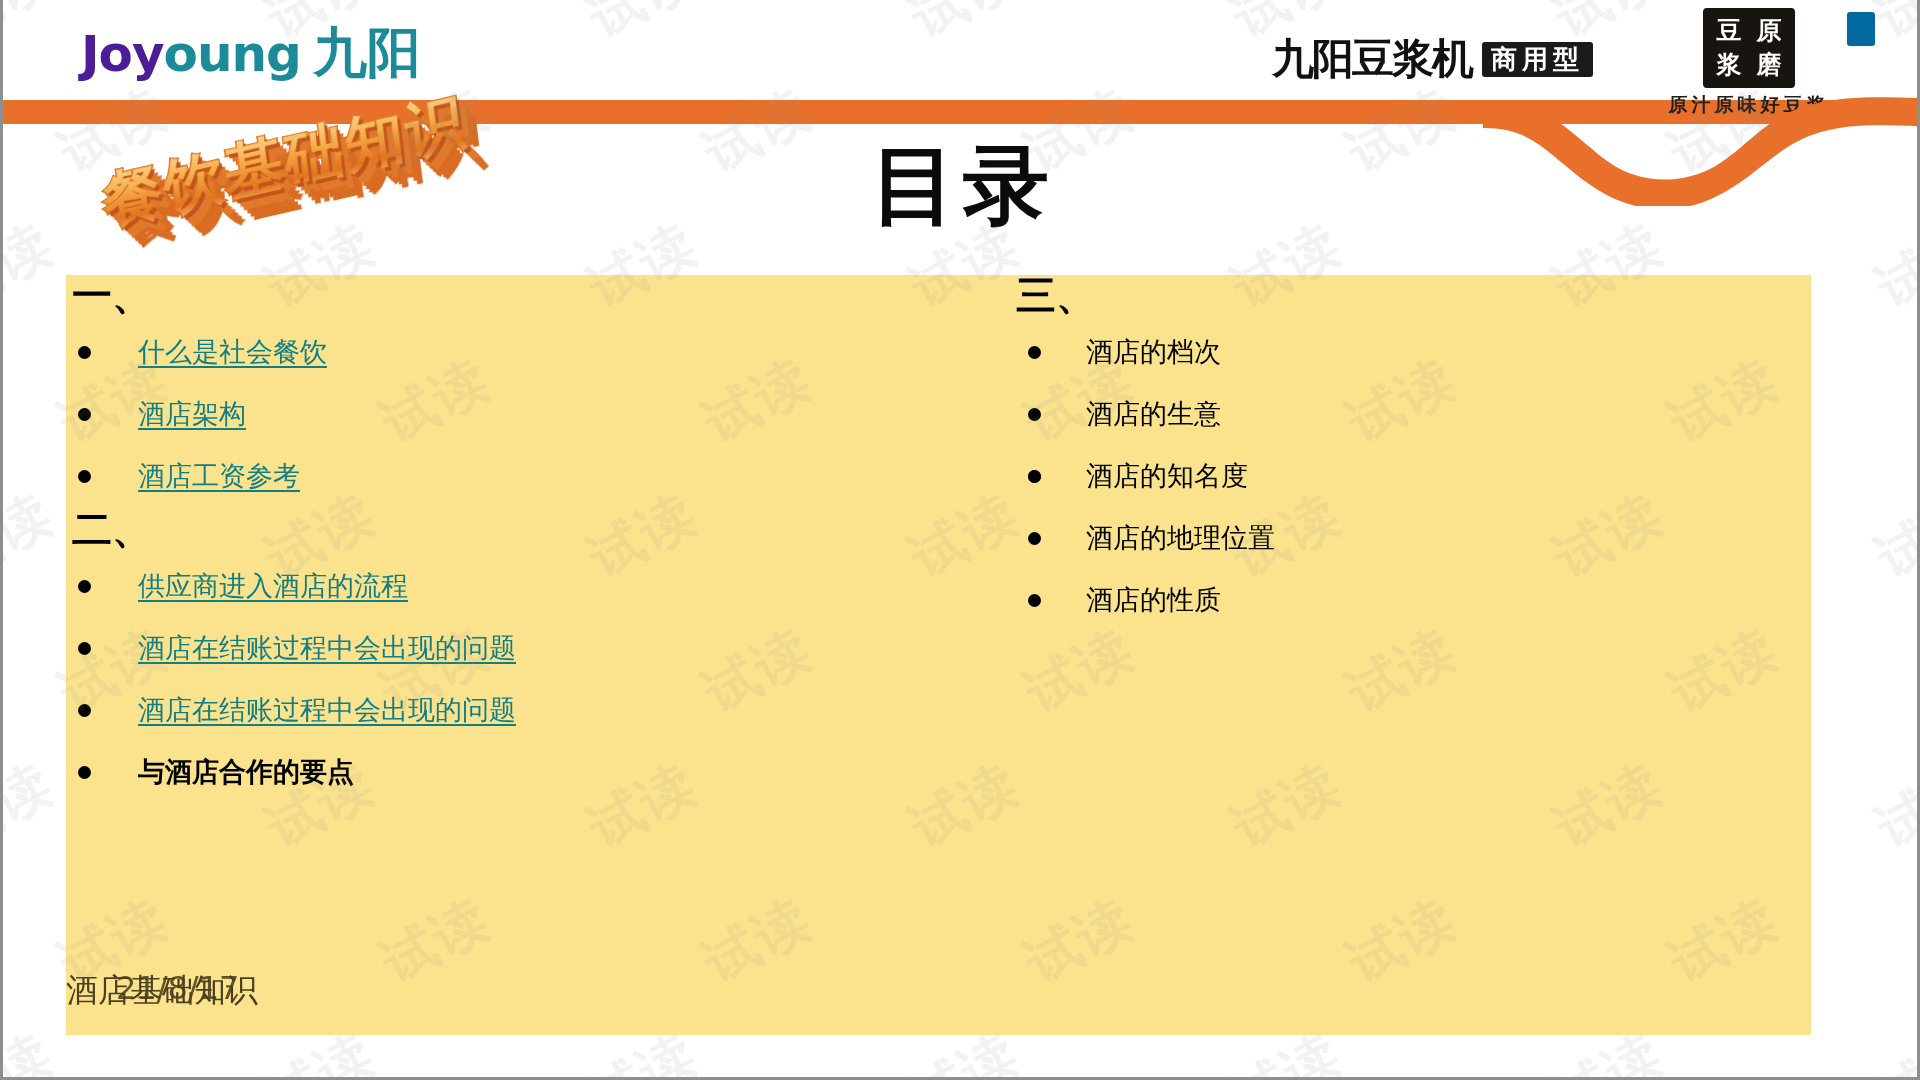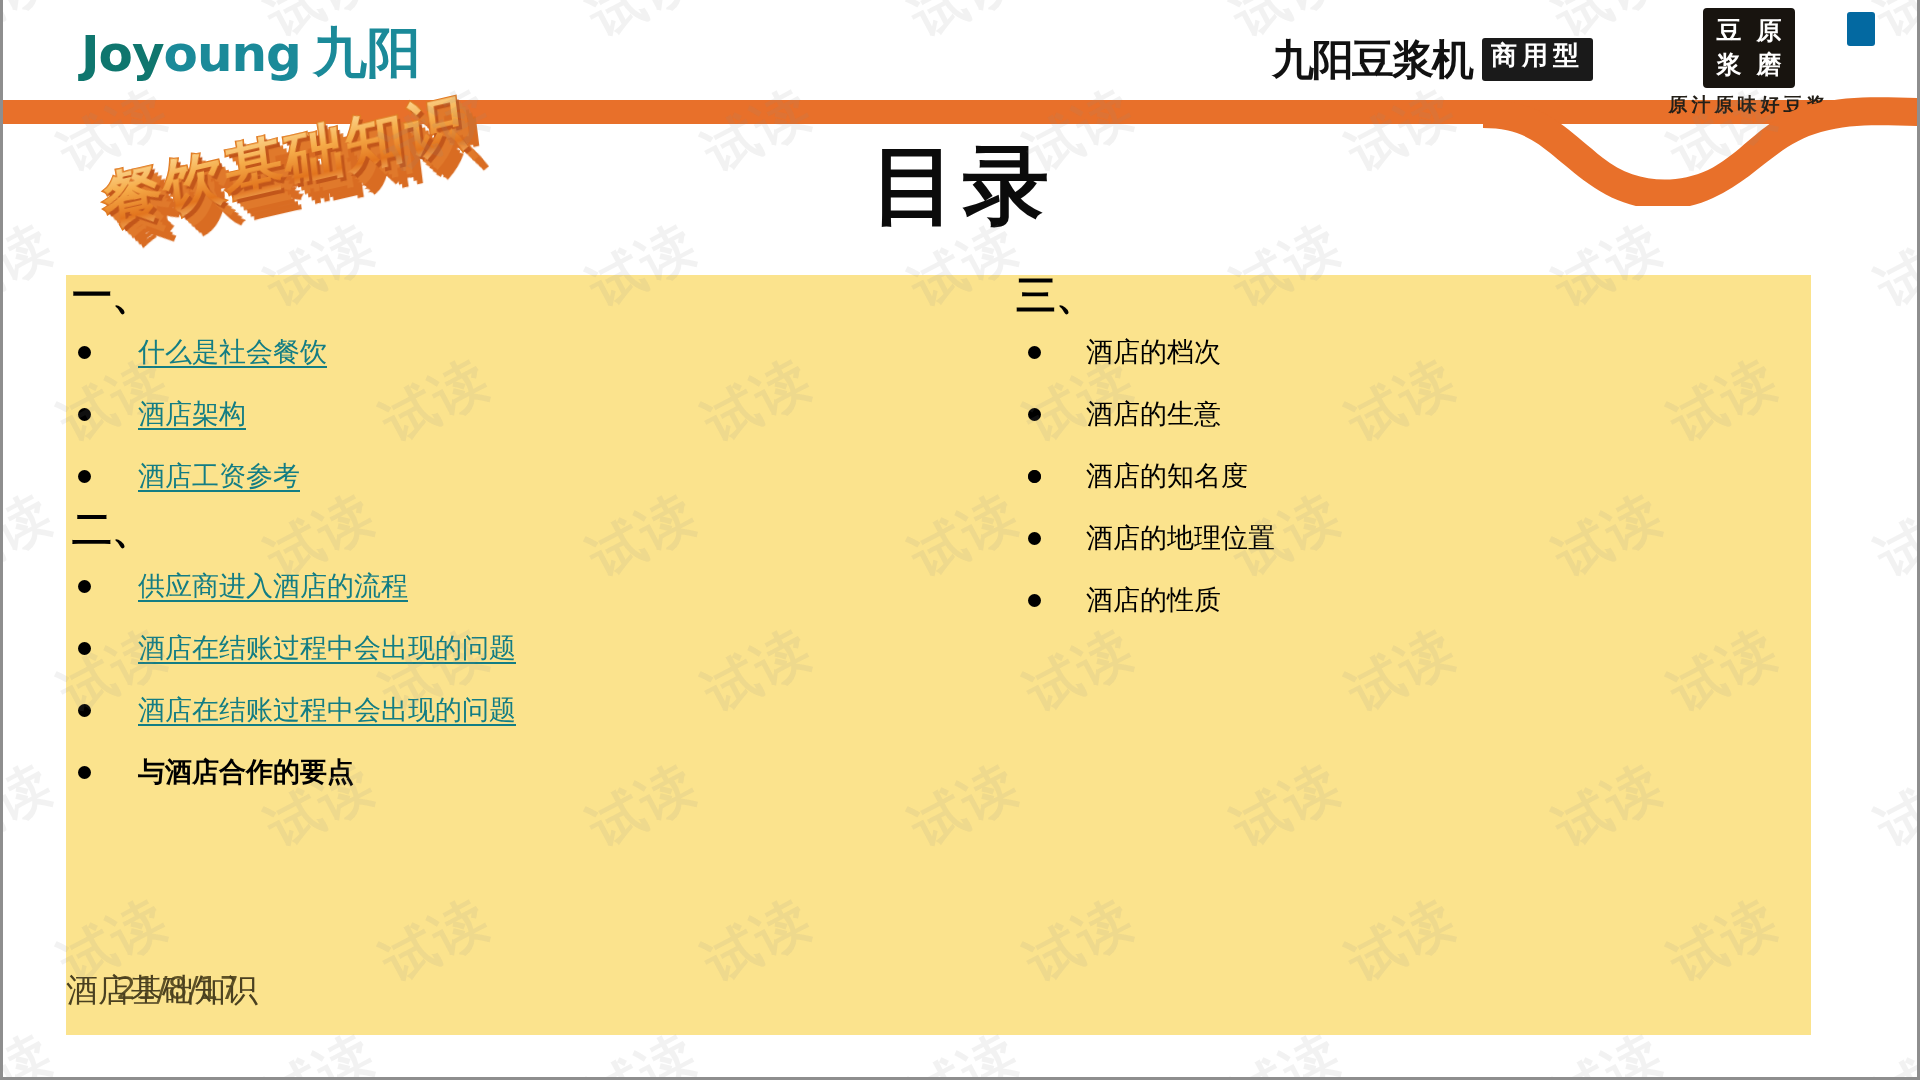--- a/index.html
+++ b/index.html
@@ -63,21 +63,21 @@
   #logo {
     position: absolute;
     left: 78px;
     top: 26px;
     font-size: 50px;
     font-weight: bold;
     letter-spacing: -1px;
     line-height: 1;
     white-space: nowrap;
   }
-  #logo .joy { color: #0f766e; }
+  #logo .joy { color: #4c1d95; }
   #logo .oung { color: #1b8a99; }
   #logo .cn {
     color: #1b8a99;
     font-size: 54px;
     margin-left: 12px;
     font-family: "DejaVu Sans", sans-serif;
     letter-spacing: 0;
   }
 
   #product-line {
@@ -94,21 +94,21 @@
     color: #111111;
     letter-spacing: -2px;
     line-height: 1;
     font-family: Liberation Sans, sans-serif;
   }
   #product-badge {
     background: #1a1a1a;
     color: #ffffff;
     font-size: 26px;
     font-weight: bold;
-    padding: 4px 9px 13px 9px;
+    padding: 4px 9px 5px 9px;
     letter-spacing: 5px;
     line-height: 1;
     border-radius: 3px;
     font-family: "DejaVu Sans", sans-serif;
   }
 
   #seal-block {
     position: absolute;
     right: 54px;
     top: 8px;

